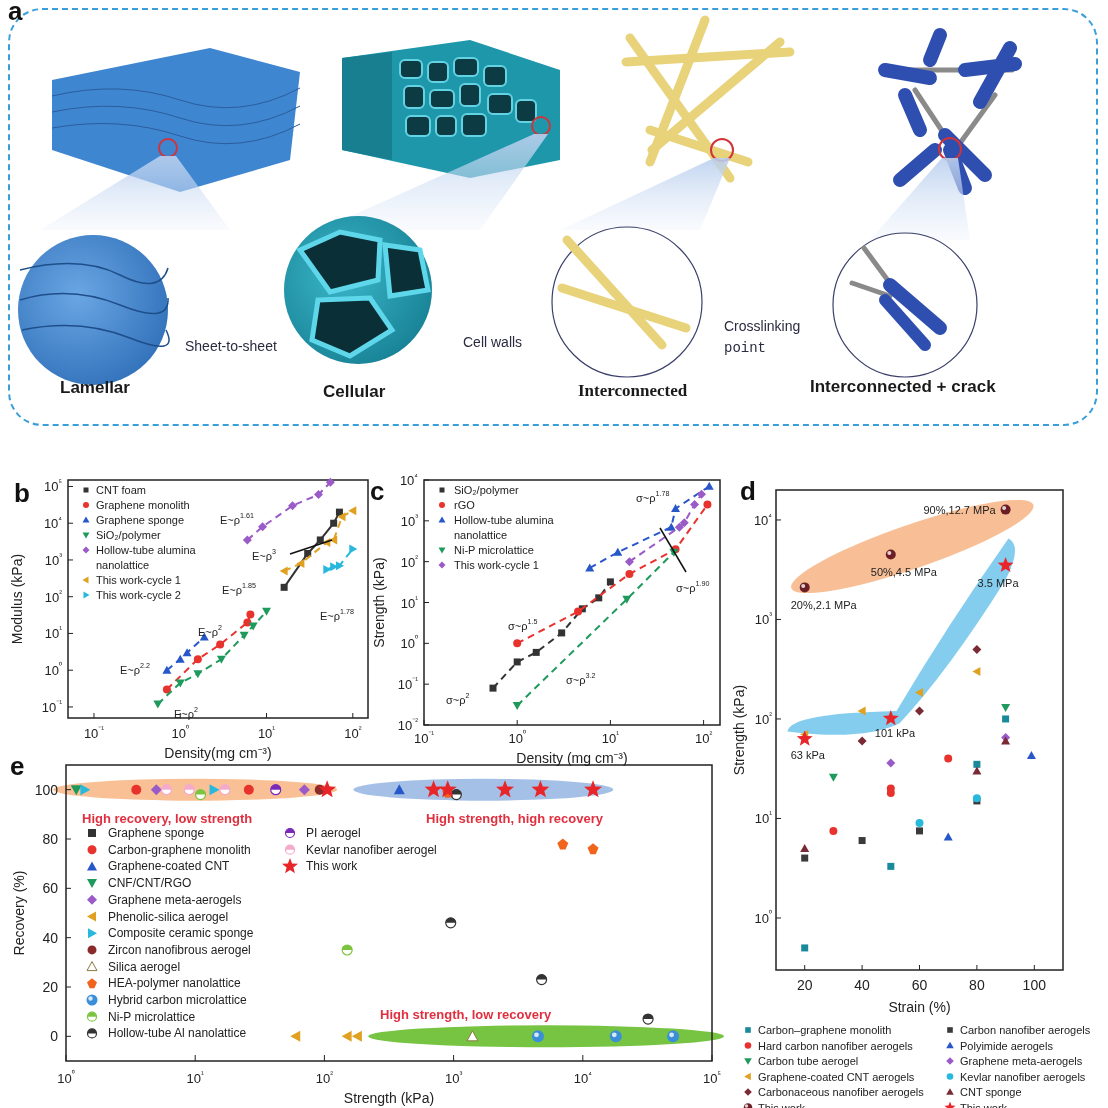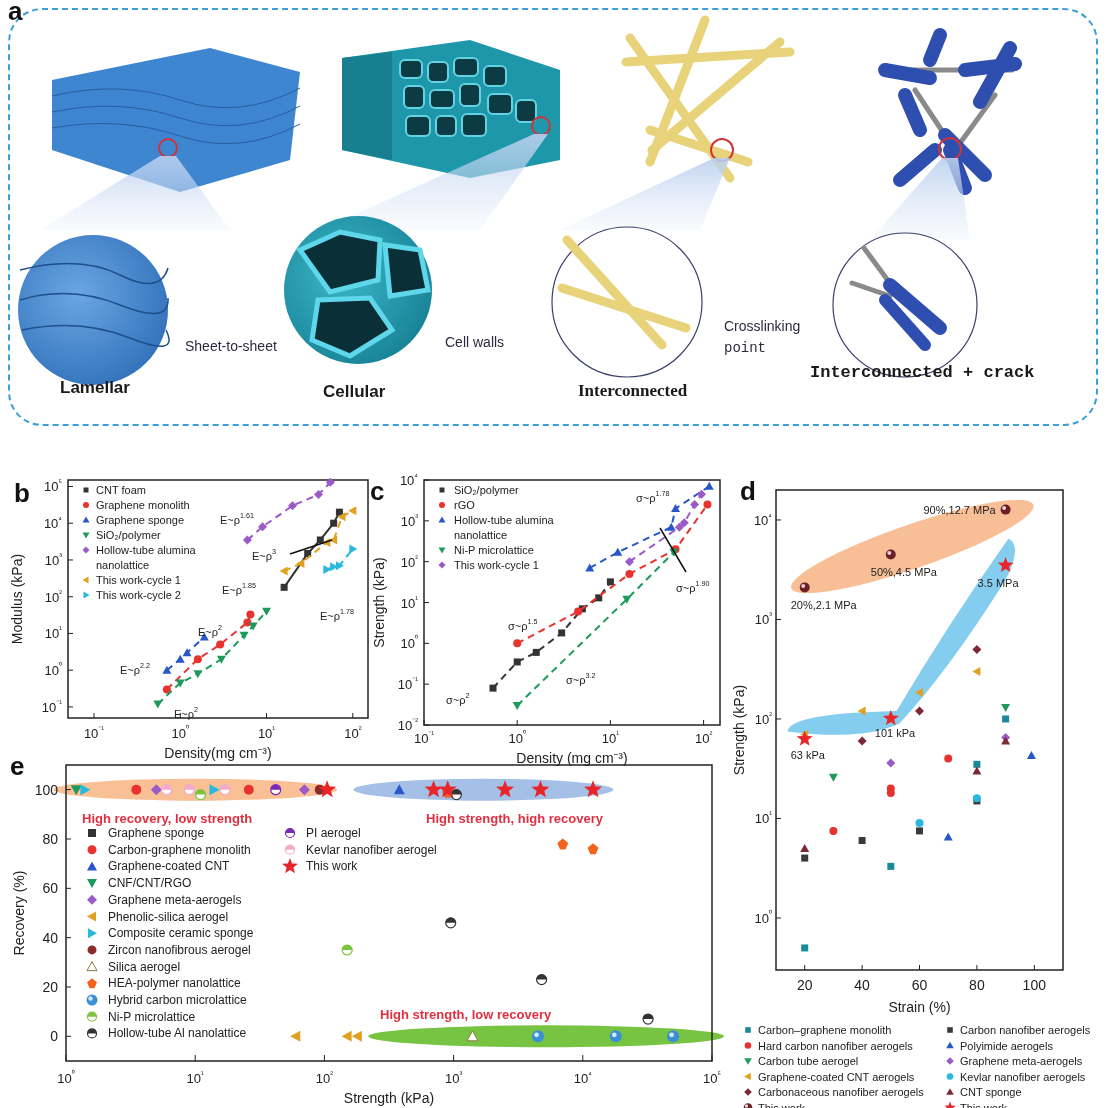--- a/index.html
+++ b/index.html
@@ -111,26 +111,26 @@
   <g stroke-linecap="round">
     <line x1="864" y1="248" x2="895" y2="290" stroke="#8a8a8a" stroke-width="5"></line>
     <line x1="852" y1="283" x2="890" y2="296" stroke="#8a8a8a" stroke-width="5"></line>
     <line x1="890" y1="285" x2="940" y2="328" stroke="#2f4fb0" stroke-width="14"></line>
     <line x1="885" y1="300" x2="925" y2="345" stroke="#2f4fb0" stroke-width="12"></line>
   </g>
 </svg>
 
 <div class="cap-small" style="left:165px;top:338px;margin-left:20px;">Sheet-to-sheet</div>
 <div class="cap-bold" style="left:60px;top:378px;">Lamellar</div>
-<div class="cap-small" style="left:445px;top:334px;">Cell walls</div>
+<div class="cap-small" style="left:463px;top:334px;">Cell walls</div>
 <div class="cap-bold" style="left:323px;top:382px;">Cellular</div>
 <div class="cap-small" style="left:724px;top:318px;">Crosslinking</div>
 <div class="cap-small" style="left:724px;top:340px;font-family:Liberation Mono, monospace;">point</div>
 <div class="cap-bold" style="left:578px;top:381px;font-family:Liberation Serif, serif;">Interconnected</div>
-<div class="cap-bold" style="left:810px;top:363px;font-family:Liberation Mono, monospace;">Interconnected + crack</div>
+<div class="cap-bold" style="left:810px;top:377px;">Interconnected + crack</div>
 
 <svg class="abs" id="chart-b" style="left:0;top:470px" width="370" height="300">
     <text x="14" y="32" font-size="26" font-weight="bold" fill="#111">b</text>
     <rect x="68" y="10" width="300" height="238" fill="none" stroke="#222" stroke-width="1.5"></rect>
     <line x1="93.97234668667757" y1="248" x2="93.97234668667757" y2="243" stroke="#222"></line>
     <text x="93.97234668667757" y="268" font-size="13" text-anchor="middle" fill="#222"><tspan>10</tspan><tspan dy="-6" font-size="8.450000000000001">⁻¹</tspan></text>
     <line x1="180.25061483530646" y1="248" x2="180.25061483530646" y2="243" stroke="#222"></line>
     <text x="180.25061483530646" y="268" font-size="13" text-anchor="middle" fill="#222"><tspan>10</tspan><tspan dy="-6" font-size="8.450000000000001">⁰</tspan></text>
     <line x1="266.5288829839353" y1="248" x2="266.5288829839353" y2="243" stroke="#222"></line>
     <text x="266.5288829839353" y="268" font-size="13" text-anchor="middle" fill="#222"><tspan>10</tspan><tspan dy="-6" font-size="8.450000000000001">¹</tspan></text>

